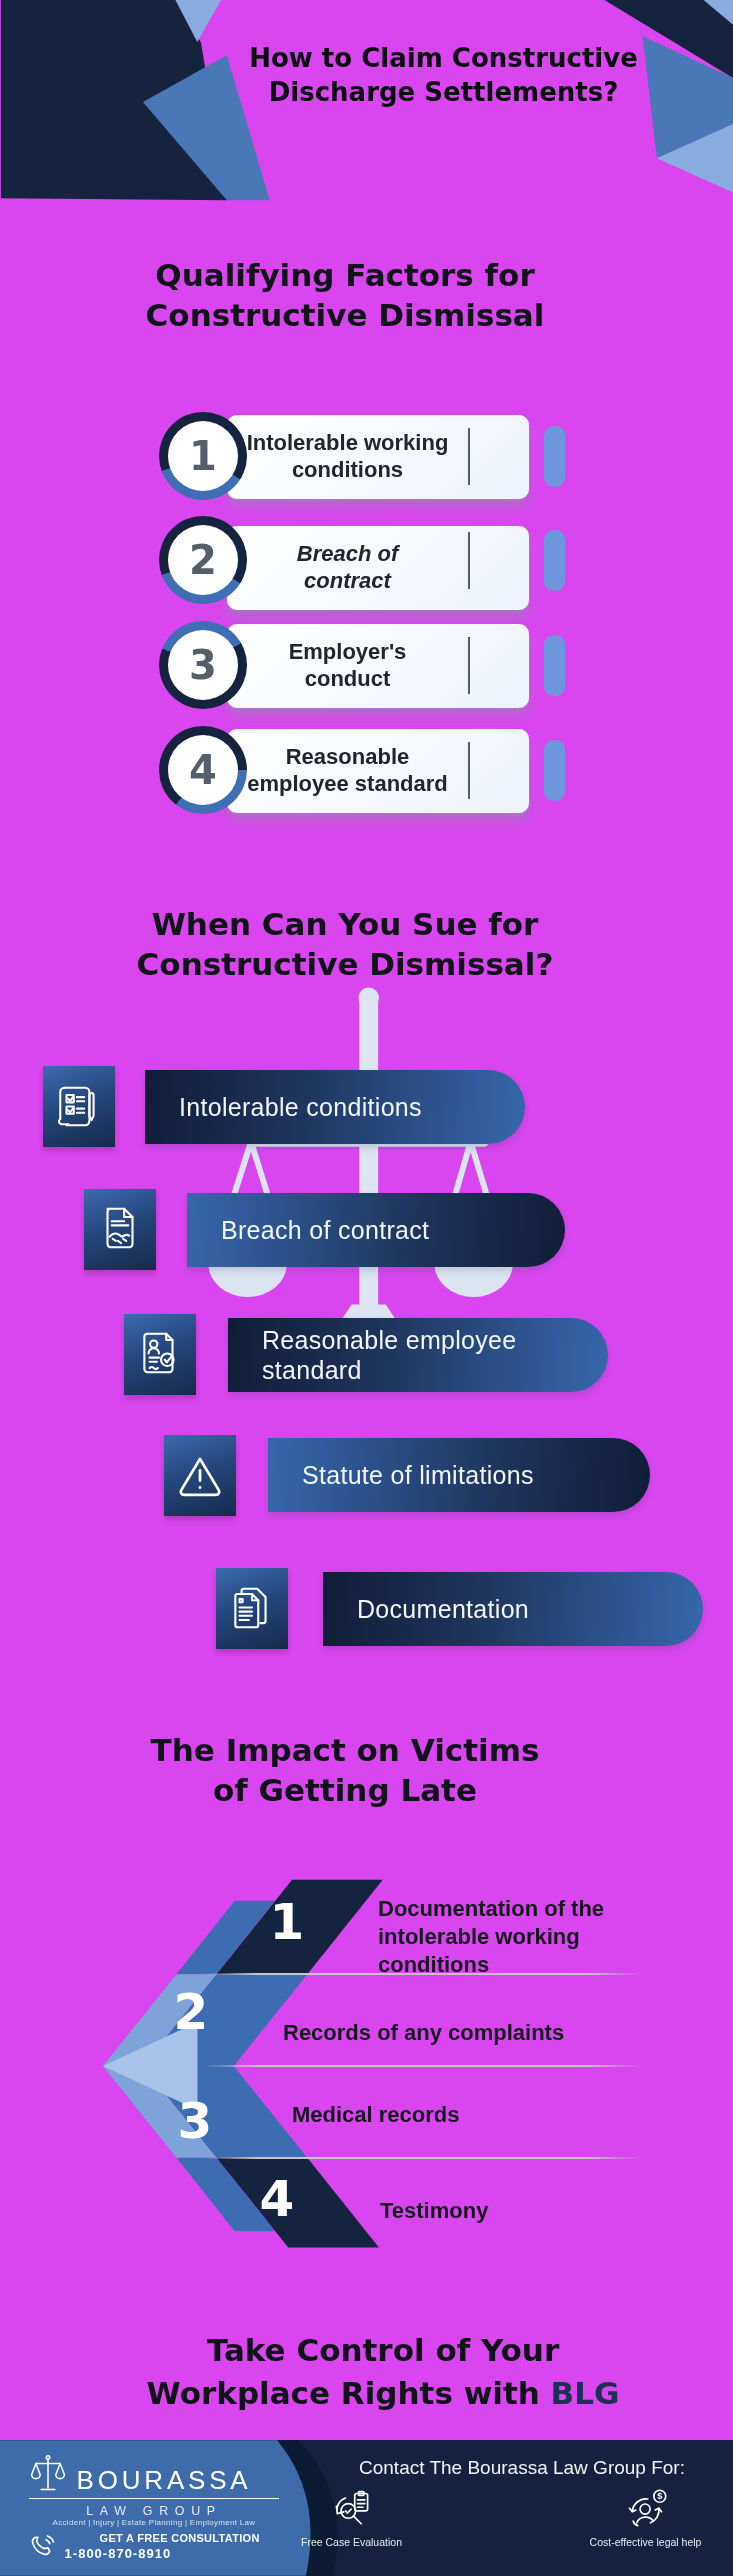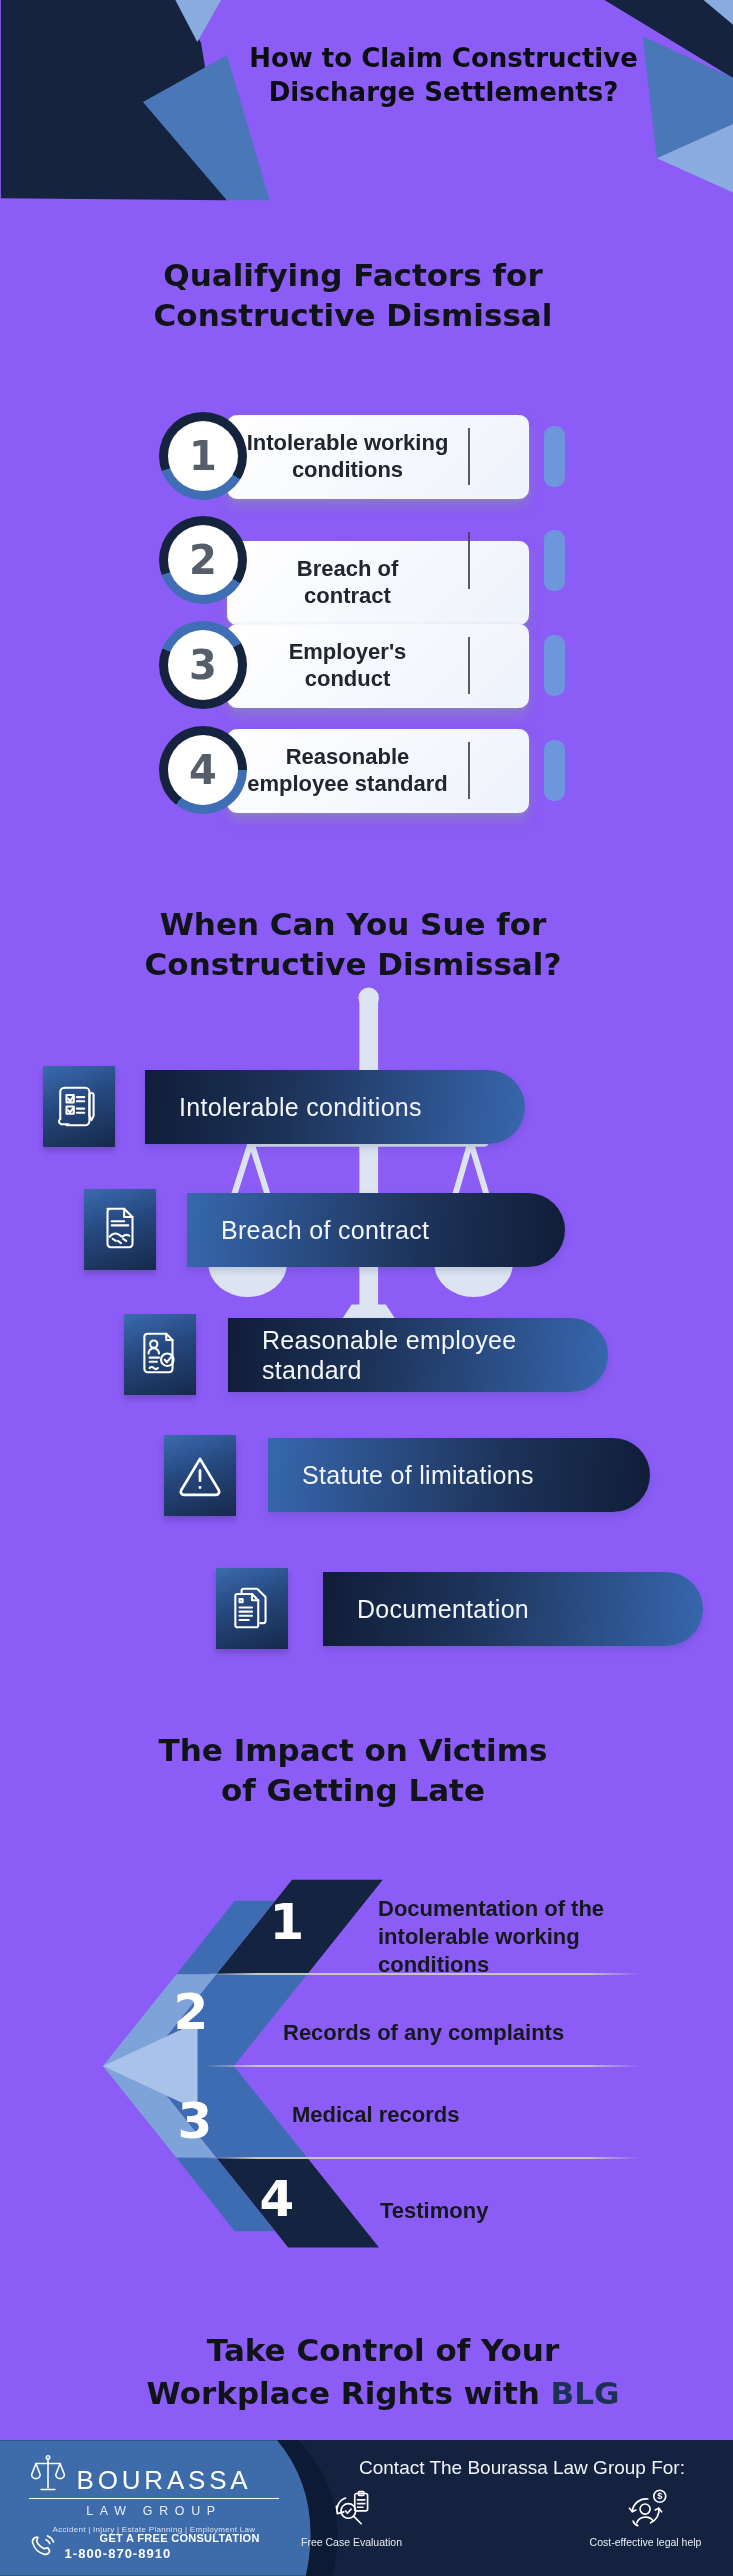--- a/index.html
+++ b/index.html
@@ -1,22 +1,22 @@
 <!DOCTYPE html>
 <html><head>
 <meta charset="utf-8">
 <style>
   html,body{margin:0;padding:0;background:#ffffff;}
-  .page{position:relative;width:734px;height:2576px;background:#8b5cf6;overflow:hidden;
+  .page{position:relative;width:734px;height:2576px;background:#d946ef;overflow:hidden;
         font-family:"Liberation Sans",sans-serif;color:#14181d;}
   .abs{position:absolute;}
   .pre{white-space:pre-line;}
   .sec-title{font-family:"DejaVu Sans","Liberation Sans",sans-serif;
              font-size:31px;font-weight:700;line-height:1.28;color:#101317;
-             text-align:center;width:690px;left:8px;}
+             text-align:center;width:690px;left:0;}
   
   .hdr-title{top:42px;left:224px;width:439px;text-align:center;
              font-family:"DejaVu Sans","Liberation Sans",sans-serif;
              font-size:26px;font-weight:800;line-height:1.3;color:#0b0d10;}
   
   .q-card{left:227px;width:302px;height:84px;border-radius:9.6px;
           background:linear-gradient(135deg,#ffffff 0%,#eef2fb 100%);
           border:1px solid #f6f8fd;
           box-shadow:0 8.6px 11.5px -1.9px rgba(135,145,165,.5),0 1.9px 3.8px rgba(150,160,180,.25);
           display:flex;align-items:center;justify-content:center;padding-right:61px;box-sizing:border-box;}
@@ -51,21 +51,21 @@
   .cta{top:2329px;left:0;width:734px;text-align:center;
        font-family:"DejaVu Sans","Liberation Sans",sans-serif;
        font-size:31px;font-weight:700;line-height:1.4;color:#101317;padding-left:16px;}
   .cta .brand{color:#1d3156;font-weight:800;}
   
   .footer{top:2440px;left:0;width:734px;height:140px;background:#15223f;}
   .fl-logo{top:13.4px;left:29px;width:250px;color:#ffffff;}
   .logo-row{display:flex;align-items:flex-end;gap:9.6px;border-bottom:1.9px solid #ffffff;padding-bottom:4.8px;}
   .logo-name{font-size:26px;font-weight:400;letter-spacing:3.8px;line-height:1;}
   .logo-sub{text-align:center;font-size:12.4px;letter-spacing:6.7px;margin-top:4.8px;color:#e8eefb;}
-  .tagline{margin-top:7px;text-align:center;font-size:8px;letter-spacing:0.3px;color:#d7e2f4;}
+  .tagline{margin-top:0;text-align:center;font-size:8px;letter-spacing:0.3px;color:#d7e2f4;}
   .consult{top:92px;left:29px;display:flex;align-items:center;gap:8.6px;color:#ffffff;}
   .consult-label{font-size:11px;font-weight:700;letter-spacing:0.3px;margin-left:35px;}
   .consult-phone{font-size:13px;font-weight:700;letter-spacing:1px;margin-top:1.9px;}
   .contact-heading{top:17px;left:325px;width:394px;text-align:center;
                    font-size:19px;font-weight:500;color:#f0f4fa;}
   .feature{top:48px;width:143px;text-align:center;color:#e8edf6;}
   .feature .f-label{font-size:10.5px;line-height:1.35;margin-top:2.9px;font-weight:500;}
   svg{display:block;}
 </style>
 </head>
@@ -94,21 +94,21 @@
 conditions</span>
     </div>
   <div class="abs q-divider" style="top:428px;"></div>
   <div class="abs q-ring ring-a" style="top:412px;">
     <div class="ring-in">
         <span class="q-num">1</span>
       </div>
     </div>
 
   <div class="abs q-bar" style="top:530px;"></div>
-  <div class="abs q-card" style="top:541px;">
+  <div class="abs q-card" style="top:526px;font-style:italic;">
     <span class="q-label pre">Breach of
 contract</span>
     </div>
   <div class="abs q-divider" style="top:532px;"></div>
   <div class="abs q-ring ring-a" style="top:516px;">
     <div class="ring-in">
         <span class="q-num">2</span>
       </div>
     </div>
 

